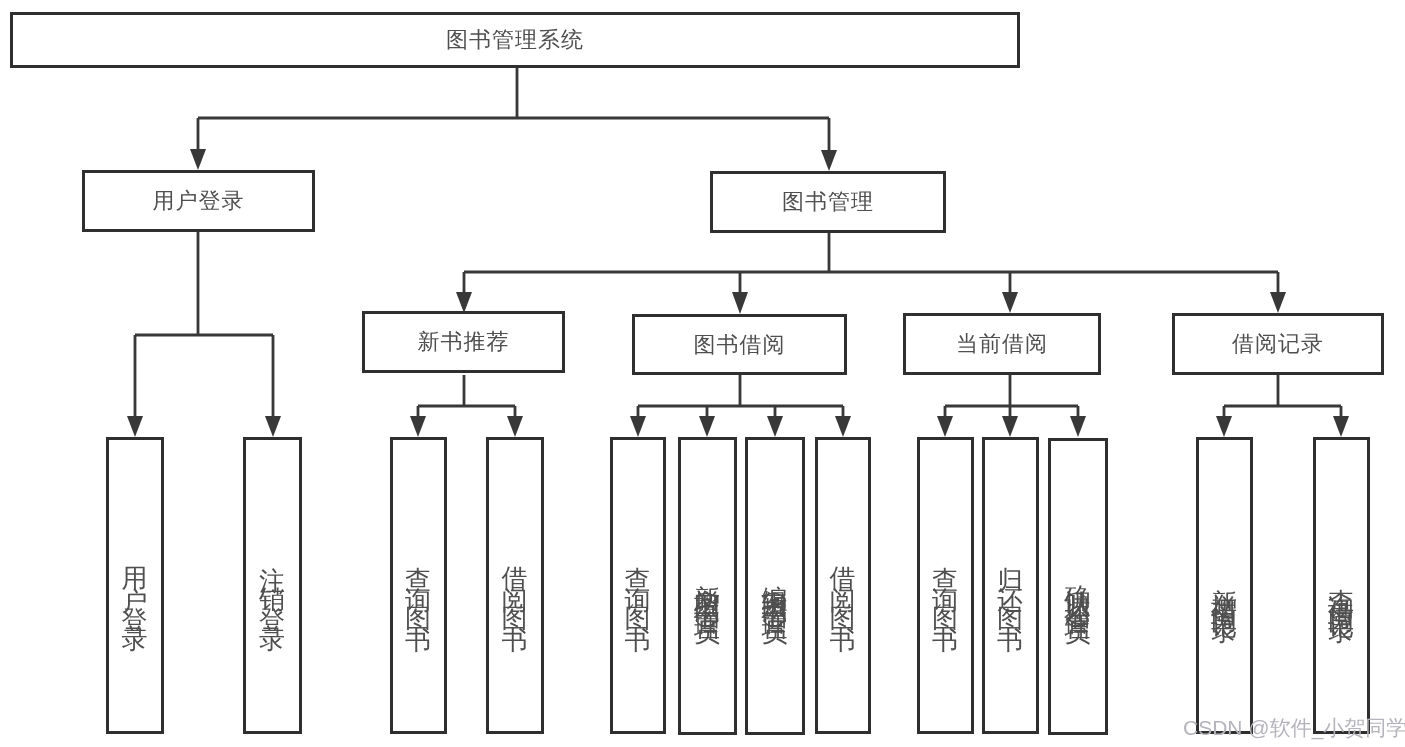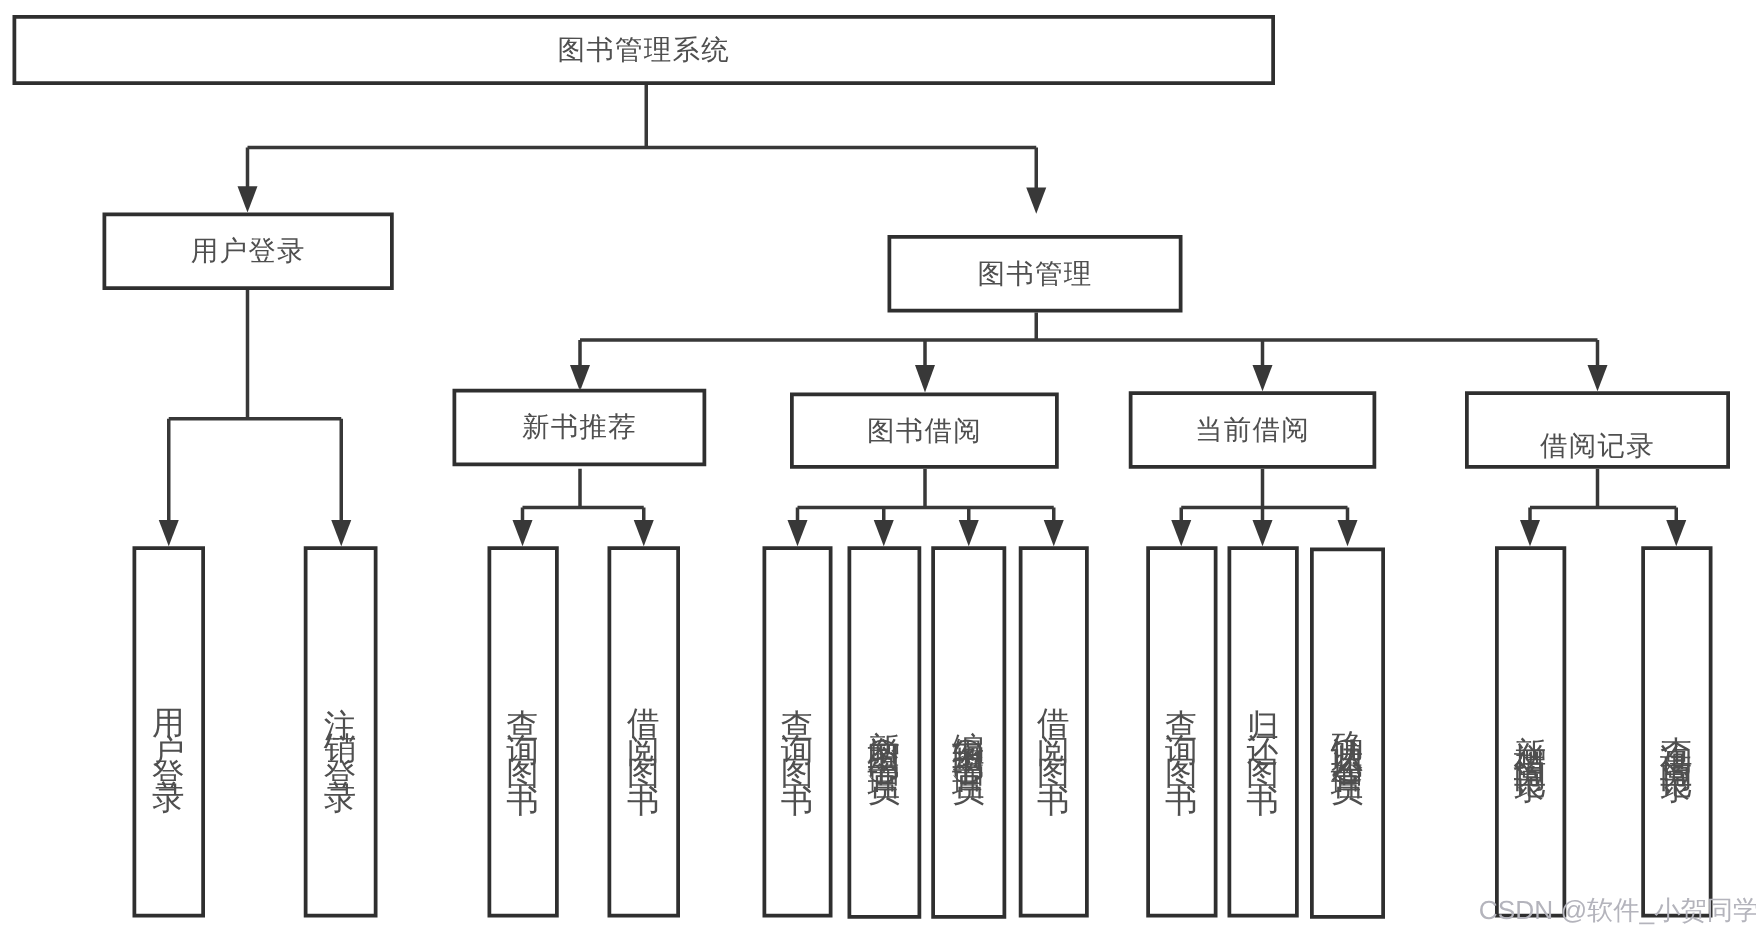--- a/index.html
+++ b/index.html
@@ -114,34 +114,34 @@
     </g>
   </svg>
 
   <div class="node" style="left:10px; top:12px; width:1010px; height:56px;">
     <span class="hlabel root-label">图书管理系统</span>
   </div>
 
   <div class="node" style="left:82px; top:170px; width:233px; height:62px;">
     <span class="hlabel">用户登录</span>
   </div>
-  <div class="node" style="left:710px; top:188px; width:236px; height:62px;">
+  <div class="node" style="left:710px; top:171px; width:236px; height:62px;">
     <span class="hlabel">图书管理</span>
   </div>
 
   <div class="node" style="left:362px; top:311px; width:203px; height:62px;">
     <span class="hlabel">新书推荐</span>
   </div>
   <div class="node" style="left:632px; top:314px; width:215px; height:61px;">
     <span class="hlabel">图书借阅</span>
   </div>
   <div class="node" style="left:903px; top:313px; width:198px; height:62px;">
     <span class="hlabel">当前借阅</span>
   </div>
-  <div class="node" style="left:1172px; top:313px; width:212px; height:62px;align-items:flex-end;">
+  <div class="node" style="left:1172px; top:313px; width:212px; height:62px;">
     <span class="hlabel">借阅记录</span>
   </div>
 
   <div class="node" style="left:106px; top:437px; width:58px; height:297px;">
     <span class="vtext sp-wide">用户登录</span>
   </div>
   <div class="node" style="left:243px; top:437px; width:59px; height:297px;">
     <span class="vtext sp-wide">注销登录</span>
   </div>
 

